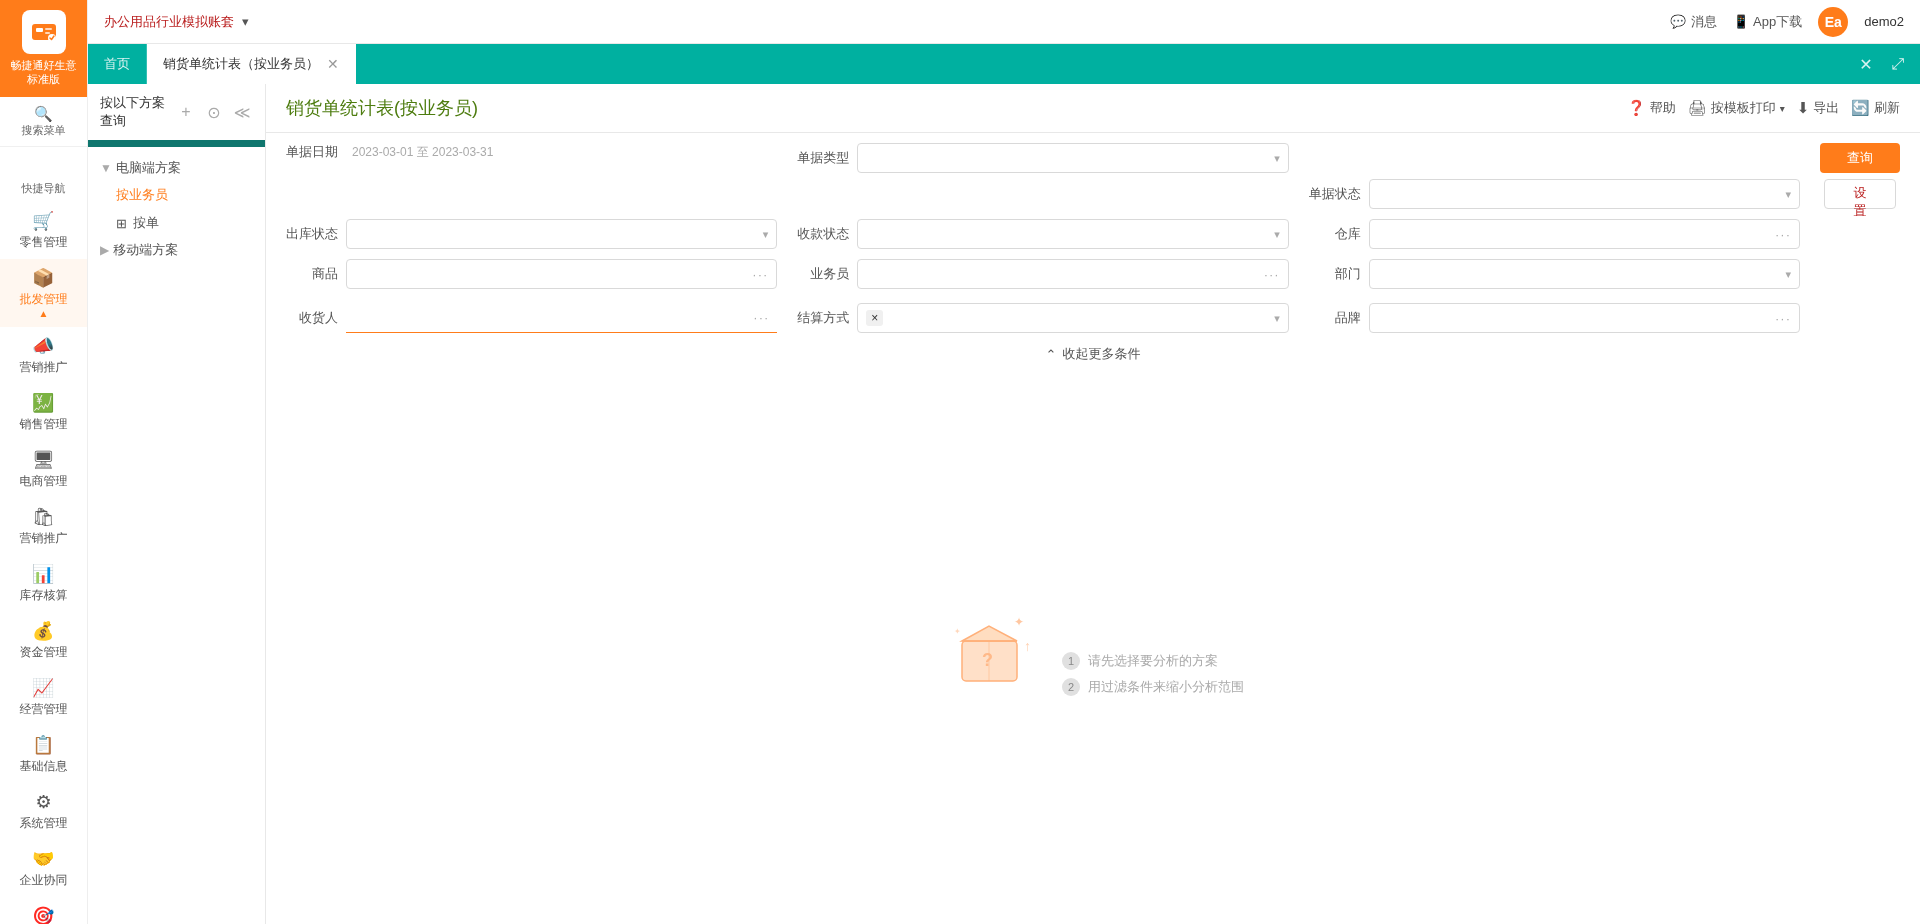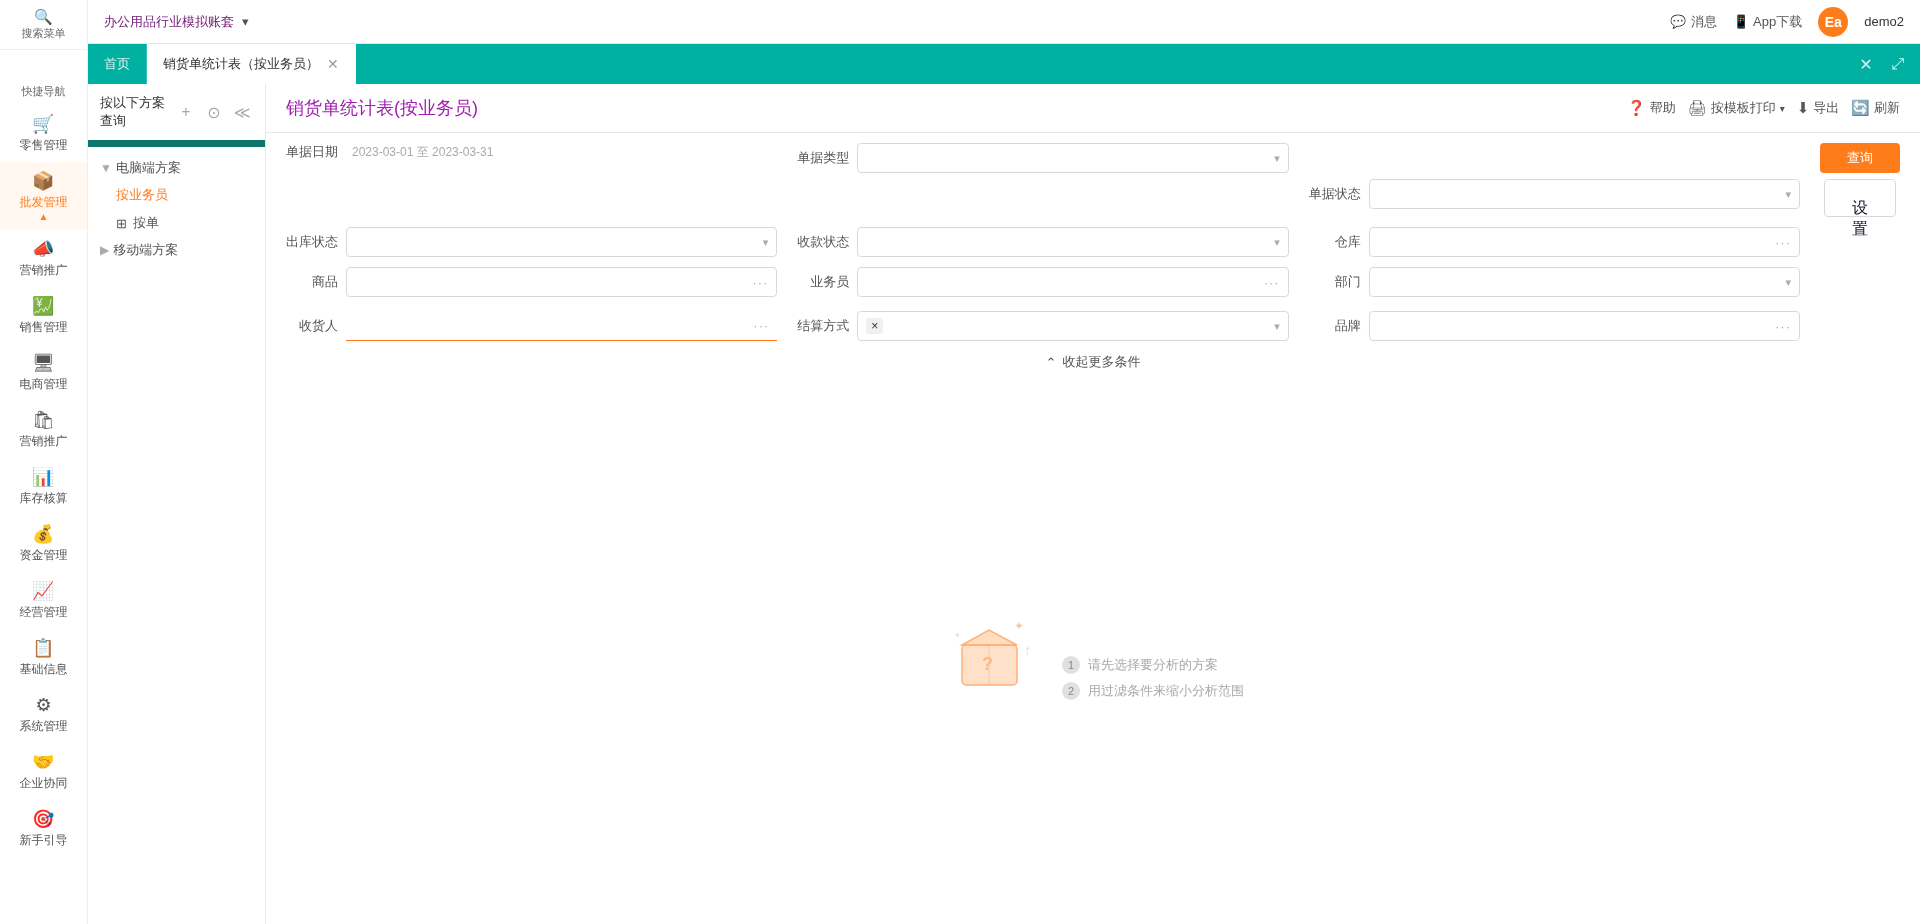--- a/index.html
+++ b/index.html
@@ -15,21 +15,21 @@
     .sidebar-nav-label { font-size: 11px; color: #666; padding: 6px 0; text-align: center; cursor: pointer; margin-top: 28px; }
     .sidebar-item { width: 100%; display: flex; flex-direction: column; align-items: center; padding: 8px 4px; cursor: pointer; color: #555; font-size: 12px; }
     .sidebar-item .icon { font-size: 18px; margin-bottom: 2px; }
 
     
     .main { flex: 1; display: flex; flex-direction: column; overflow: hidden; }
 
     
     .topbar { height: 44px; background: #fff; border-bottom: 1px solid #e8e8e8; display: flex; align-items: center; padding: 0 16px; justify-content: space-between; flex-shrink: 0; }
     .topbar-left { display: flex; align-items: center; gap: 8px; }
-    .topbar-title { font-size: 13px; color: #701a75; }
+    .topbar-title { font-size: 13px; color: #b91c1c; }
     .topbar-dropdown { font-size: 13px; color: #555; cursor: pointer; display: flex; align-items: center; gap: 4px; }
     .topbar-right { display: flex; align-items: center; gap: 16px; }
     .topbar-btn { display: flex; align-items: center; gap: 4px; cursor: pointer; color: #555; font-size: 13px; }
     .avatar { width: 30px; height: 30px; border-radius: 50%; background: #ff7c1a; display: flex; align-items: center; justify-content: center; color: #fff; font-size: 12px; cursor: pointer; overflow: hidden; }
 
     
     .tabbar { height: 40px; background: #00b0a0; display: flex; align-items: center; padding: 0 0; flex-shrink: 0; }
     .tab { height: 40px; display: flex; align-items: center; padding: 0 16px; cursor: pointer; font-size: 13px; color: rgba(255,255,255,0.85); gap: 8px; border-right: 1px solid rgba(255,255,255,0.2); }
     .tab.active { background: #fff; color: #333; }
     .tab-close { font-size: 14px; color: #999; cursor: pointer; }
@@ -52,21 +52,21 @@
     .tree-child-item { display: flex; align-items: center; padding: 5px 12px 5px 0; cursor: pointer; font-size: 13px; color: #555; }
     .tree-child-item.active { color: #ff7c1a; font-weight: 500; }
     .tree-child-item .tc-icon { margin-right: 6px; font-size: 13px; }
 
     
     .right-content { flex: 1; display: flex; flex-direction: column; overflow: hidden; }
 
     
     .page-header { background: #fff; padding: 12px 20px 0 20px; border-bottom: 1px solid #e8e8e8; flex-shrink: 0; }
     .page-title-row { display: flex; align-items: center; justify-content: space-between; margin-bottom: 12px; }
-    .page-title { font-size: 18px; font-weight: 500; color: #a21caf; }
+    .page-title { font-size: 18px; font-weight: 500; color: #4d7c0f; }
     .page-actions { display: flex; align-items: center; gap: 12px; }
     .page-action-btn { display: flex; align-items: center; gap: 4px; cursor: pointer; color: #555; font-size: 13px; }
     .page-action-btn .btn-icon { font-size: 15px; }
 
     
     .filter-area { padding: 10px 20px 12px 20px; background: #fff; flex-shrink: 0; }
     .filter-label { font-size: 13px; color: #555; white-space: nowrap; margin-right: 8px; min-width: 52px; text-align: right; }
     .filter-control { flex: 1; border: 1px solid #d9d9d9; border-radius: 4px; height: 30px; display: flex; align-items: center; padding: 0 8px; background: #fff; cursor: pointer; justify-content: space-between; font-size: 13px; color: #333; }
     .filter-control.underline { border: none; border-bottom: 1px solid #ff7c1a; border-radius: 0; background: transparent; }
     .filter-control .dots { color: #aaa; letter-spacing: 1px; }
@@ -74,38 +74,52 @@
     .filter-control .tag-x { background: #f0f0f0; border-radius: 3px; padding: 1px 5px; font-size: 12px; display: flex; align-items: center; gap: 4px; cursor: pointer; }
     .filter-date-btns { display: flex; align-items: center; gap: 4px; }
     .date-btn { padding: 2px 8px; border: 1px solid #d9d9d9; border-radius: 3px; font-size: 12px; color: #555; cursor: pointer; }
     .date-btn.active { background: #ff7c1a; border-color: #ff7c1a; color: #fff; border-radius: 10px; }
     .date-range { font-size: 12px; color: #aaa; margin-left: 6px; }
 
     .collapse-btn { display: flex; align-items: center; justify-content: center; gap: 6px; color: #555; cursor: pointer; font-size: 13px; padding: 4px 0 2px; }
 
     
     .query-btn { background: #ff7c1a; color: #fff; border: none; border-radius: 4px; padding: 0 24px; height: 30px; font-size: 13px; cursor: pointer; display: block; width: 80px; }
-    .set-btn { background: #fff; color: #0f172a; border: 1px solid #d9d9d9; border-radius: 4px; padding: 18px 24px; height: 30px; font-size: 16px; cursor: pointer; display: block; width: 72px; margin-top: 6px; }
+    .set-btn { background: #fff; color: #b91c1c; border: 1px solid #d9d9d9; border-radius: 4px; padding: 4px 24px; height: 30px; font-size: 13px; cursor: pointer; display: block; width: 72px; margin-top: 6px; }
 
     
     .main-body { flex: 1; display: flex; overflow: hidden; background: #f5f5f5; }
     .content-area { flex: 1; display: flex; align-items: center; justify-content: center; flex-direction: column; background: #fff; margin: 0; }
     .empty-state { display: flex; flex-direction: column; align-items: center; justify-content: center; gap: 16px; }
     .empty-text-list { display: flex; flex-direction: column; gap: 8px; }
     .empty-text-item { display: flex; align-items: center; gap: 8px; color: #aaa; font-size: 13px; }
     .empty-num { width: 18px; height: 18px; border-radius: 50%; background: #e0e0e0; color: #888; font-size: 11px; display: flex; align-items: center; justify-content: center; flex-shrink: 0; }
 
     
     ::-webkit-scrollbar { width: 4px; height: 4px; }
     ::-webkit-scrollbar-thumb { background: #ccc; border-radius: 2px; }
   </style>
 </head>
 <body>
 
 <div class="sidebar">
+  <div class="logo-area">
+    <div class="logo-icon">
+      <svg viewBox="0 0 32 32" fill="none">
+        <rect x="4" y="8" width="24" height="16" rx="3" fill="#ff7c1a"></rect>
+        <rect x="8" y="12" width="7" height="4" rx="1" fill="#fff"></rect>
+        <rect x="17" y="12" width="7" height="2" rx="1" fill="#fff" opacity="0.7"></rect>
+        <rect x="17" y="16" width="5" height="2" rx="1" fill="#fff" opacity="0.7"></rect>
+        <circle cx="24" cy="22" r="4" fill="#fff"></circle>
+        <path d="M22 22l1.5 1.5L26 20" stroke="#ff7c1a" stroke-width="1.5" stroke-linecap="round" stroke-linejoin="round"></path>
+      </svg>
+    </div>
+    <div class="logo-text" style="white-space:pre-line;">畅捷通好生意
+标准版</div>
+  </div>
   <div class="sidebar-search">
     <span style="font-size:15px;">🔍</span>
     <span>搜索菜单</span>
   </div>
   <div class="sidebar-nav-label">快捷导航</div>
   <div style="width:100%;flex:1;overflow-y:auto;">
     <div class="sidebar-item">
       <span class="icon">🛒</span>
       <span>零售管理</span>
     </div>

